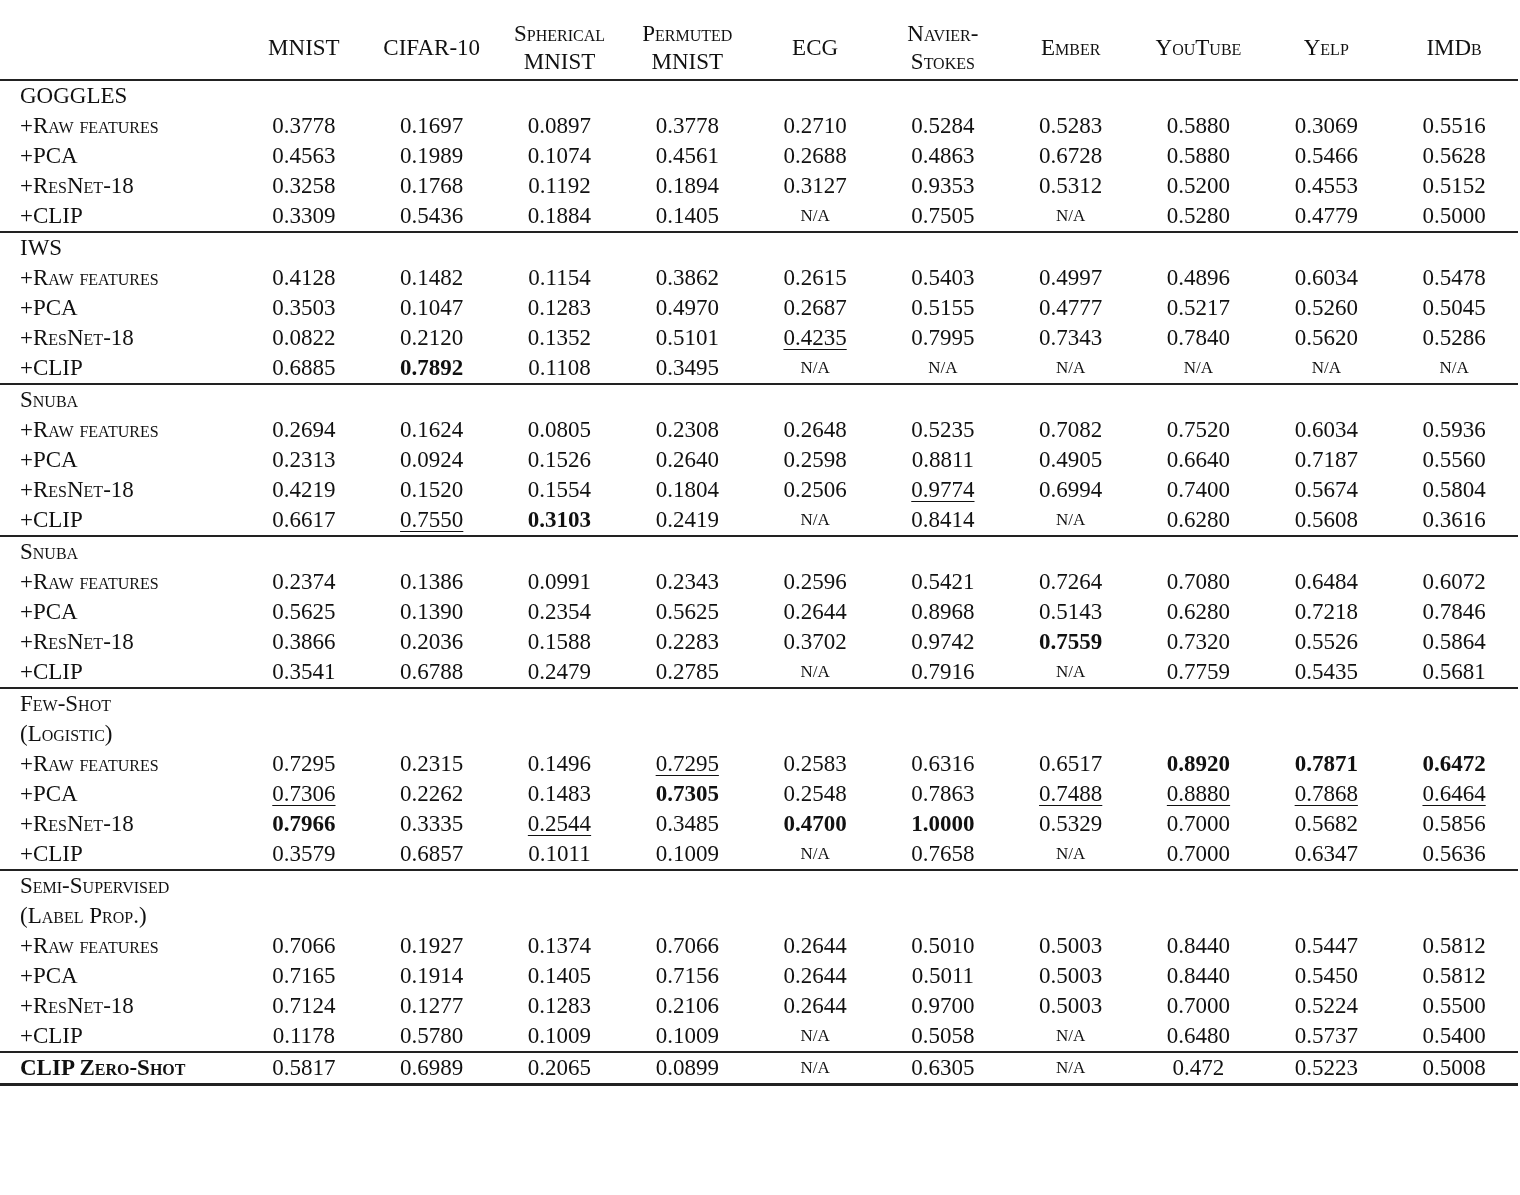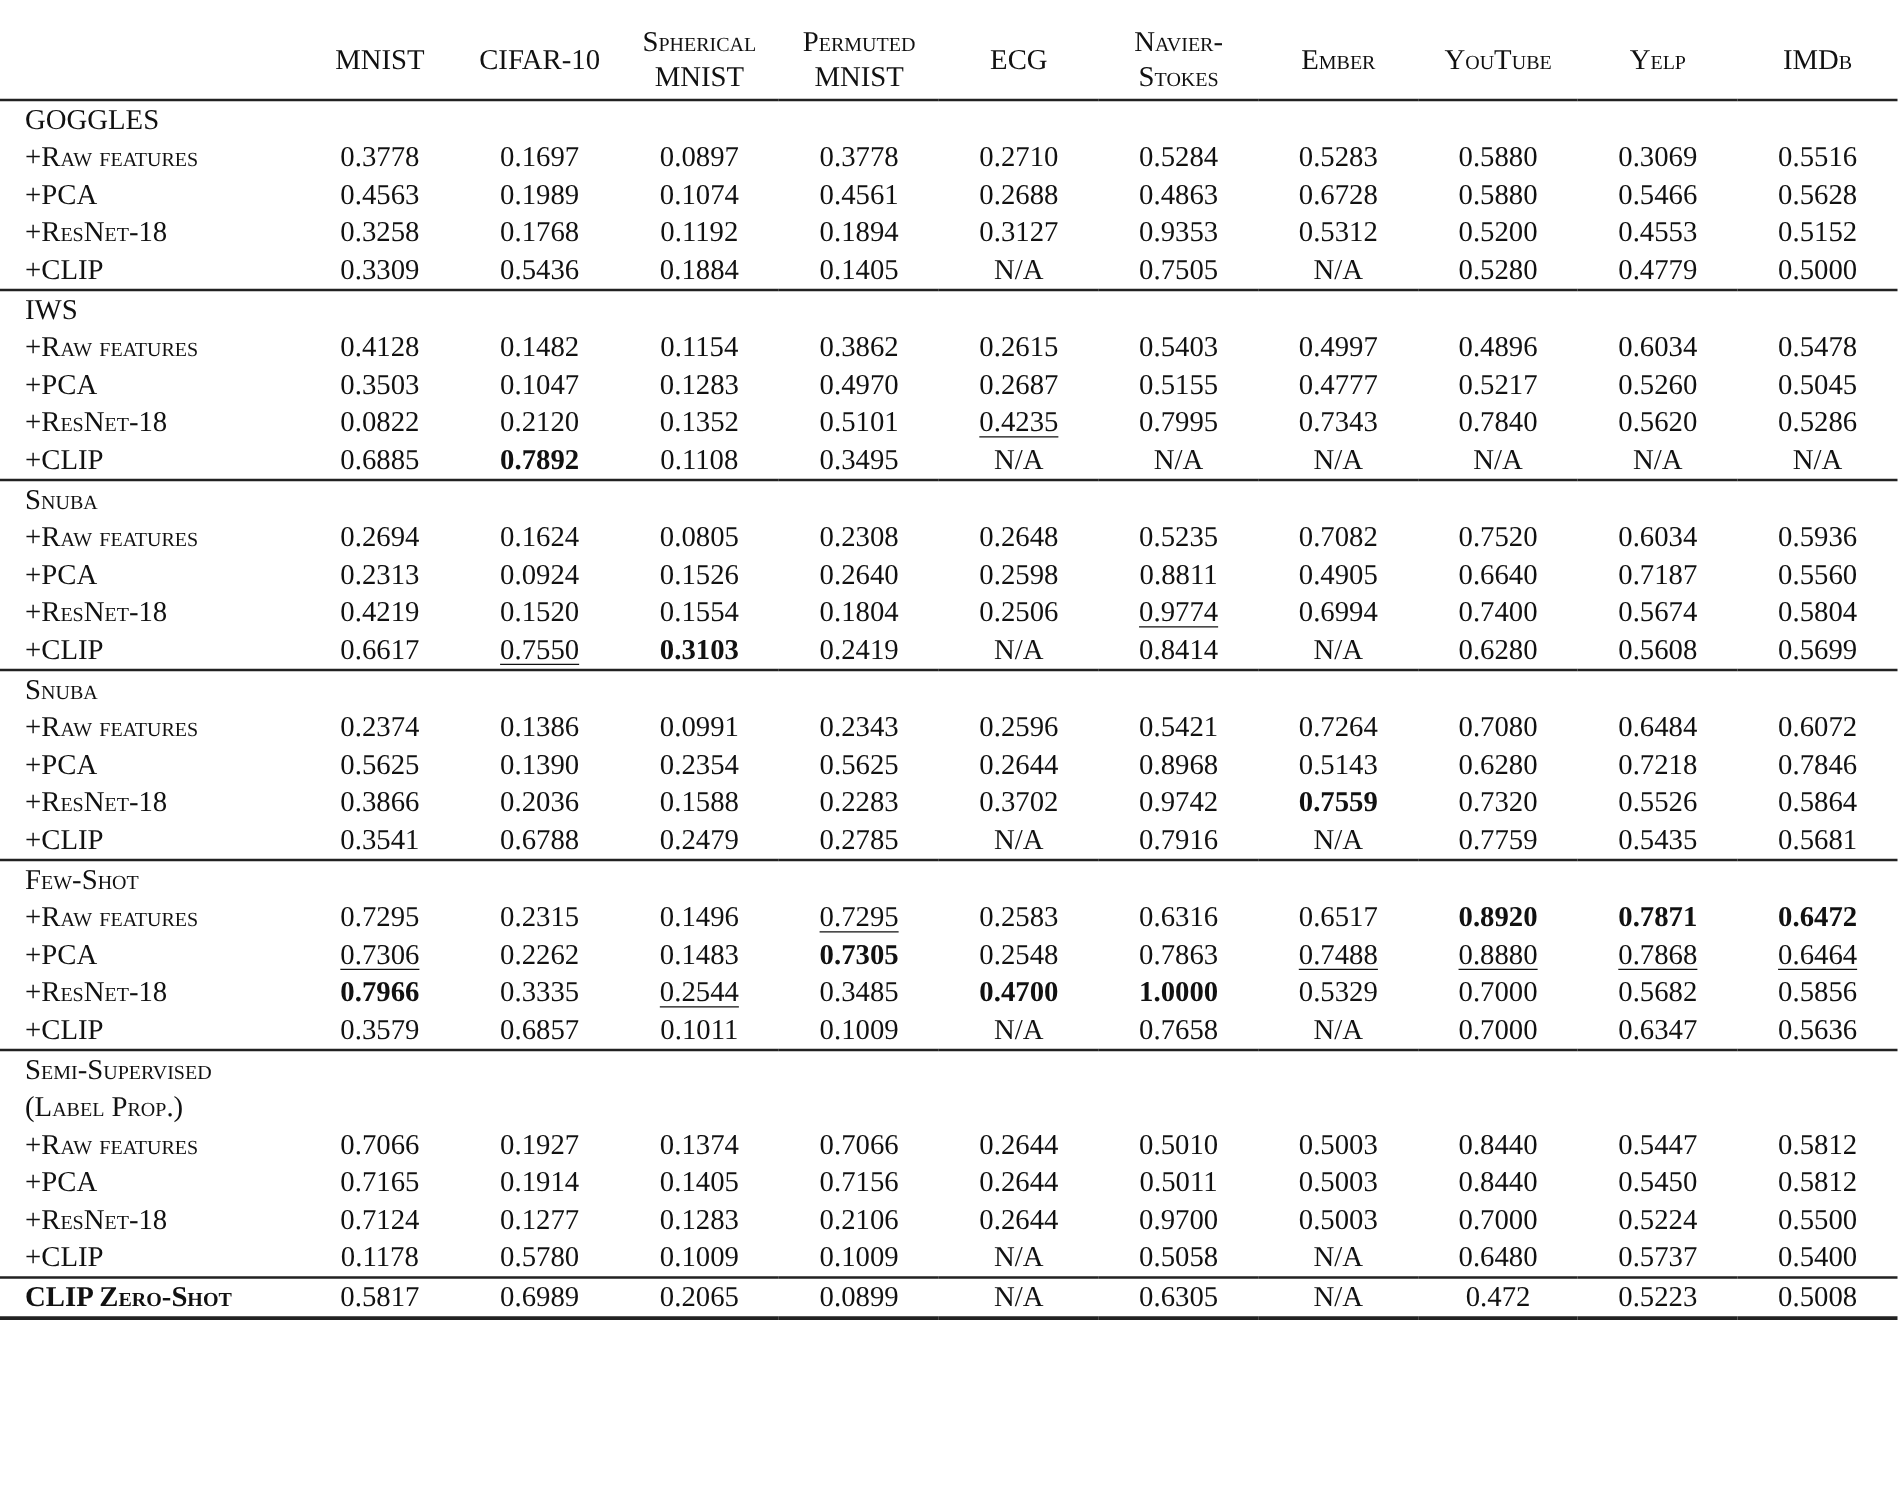--- a/index.html
+++ b/index.html
@@ -35,21 +35,21 @@
   tr.group-title td {
     font-weight: normal;
     font-variant: small-caps;
     padding-left: 20px !important;
     text-align: left;
   }
   tr.group-first td { padding-top: 8px; }
   tr.group-last td { padding-bottom: 3px; }
   tbody.group { border-bottom: 2px solid #222; }
   .sc { font-variant: small-caps; }
-  .na { font-variant: small-caps; font-size: 23px; }
+  .na { font-variant: small-caps; font-size: 17px; }
   .best { font-weight: bold; }
   .second { text-decoration: underline; text-underline-offset: 4px; text-decoration-thickness: 1px; }
   tr.zero-shot td { padding-top: 4px; padding-bottom: 6px; }
   tr.zero-shot td.row-label { font-weight: bold; font-variant: small-caps; margin-left: 22px; }
   tbody.zero-shot-body { border-bottom: 3px solid #222; }
 </style>
 </head>
 <body>
 
 <table id="results-table">
@@ -266,21 +266,21 @@
         <td class="row-label sc">+CLIP</td>
         <td class="num">0.6617</td>
         <td class="num second">0.7550</td>
         <td class="num best">0.3103</td>
         <td class="num">0.2419</td>
         <td class="num na">N/A</td>
         <td class="num">0.8414</td>
         <td class="num na">N/A</td>
         <td class="num">0.6280</td>
         <td class="num">0.5608</td>
-        <td class="num">0.5699</td>
+        <td class="num">0.3616</td>
       </tr>
     </tbody>
     <tbody class="group">
       <tr class="group-title group-first">
         <td colspan="11">Snuba</td>
       </tr>
       <tr class="">
         <td class="row-label sc">+Raw features</td>
         <td class="num">0.2374</td>
         <td class="num">0.1386</td>
@@ -330,20 +330,23 @@
         <td class="num na">N/A</td>
         <td class="num">0.7759</td>
         <td class="num">0.5435</td>
         <td class="num">0.5681</td>
       </tr>
     </tbody>
     <tbody class="group">
       <tr class="group-title group-first">
         <td colspan="11">Few-Shot</td>
       </tr>
+      <tr class="group-title">
+        <td colspan="11">(Logistic)</td>
+      </tr>
       <tr class="">
         <td class="row-label sc">+Raw features</td>
         <td class="num">0.7295</td>
         <td class="num">0.2315</td>
         <td class="num">0.1496</td>
         <td class="num second">0.7295</td>
         <td class="num">0.2583</td>
         <td class="num">0.6316</td>
         <td class="num">0.6517</td>
         <td class="num best">0.8920</td>

